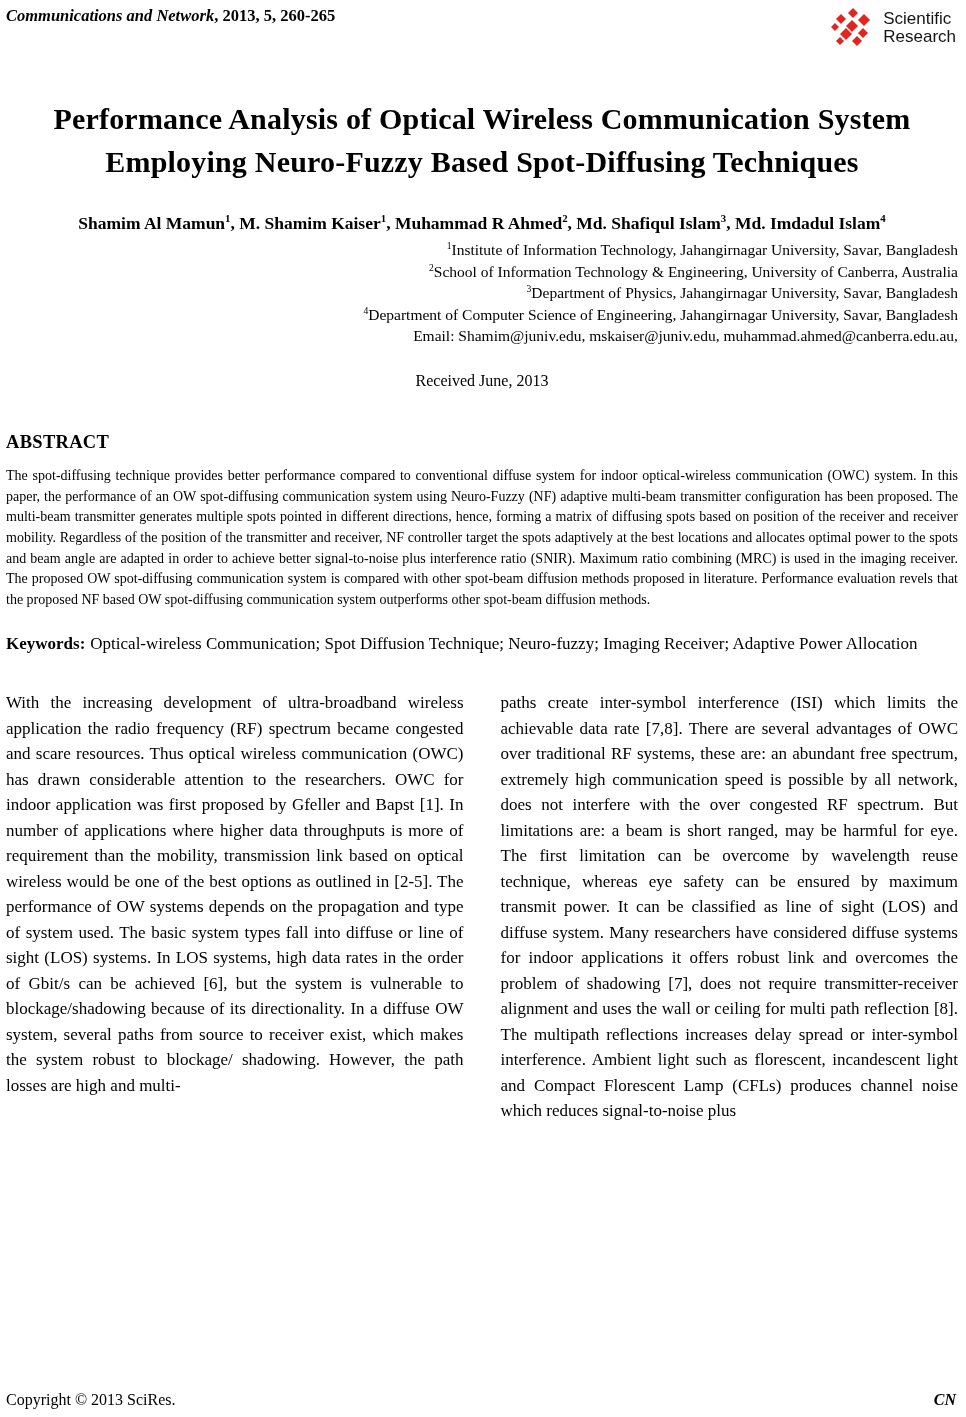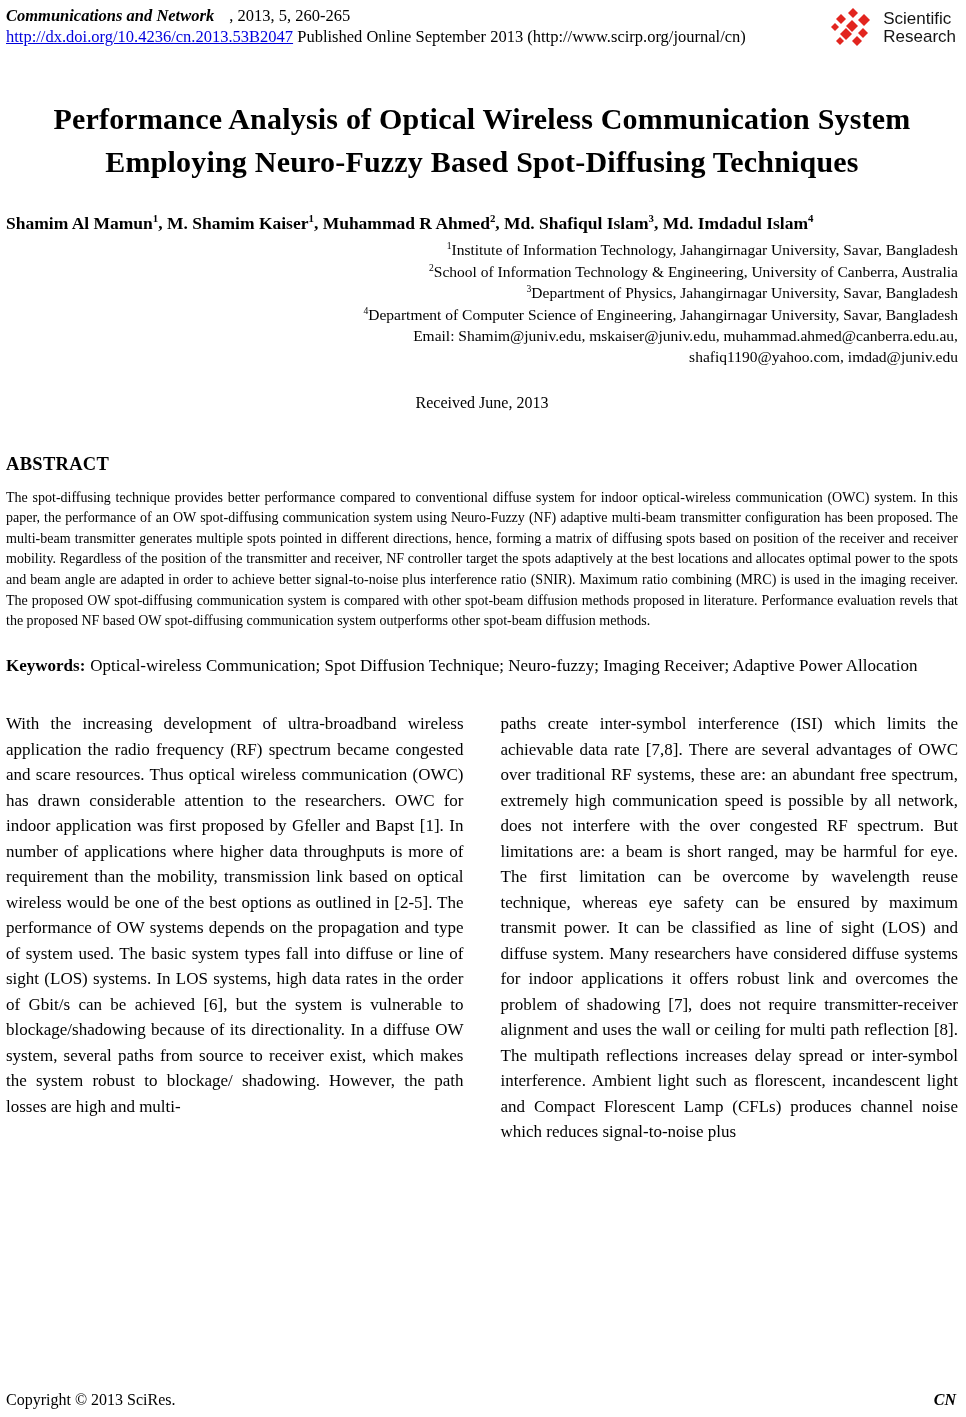--- a/index.html
+++ b/index.html
@@ -7,32 +7,32 @@
     width:966px;height:1417px;position:relative;box-sizing:border-box;
     padding:6px 8px 0 6px;
     font-family:"Liberation Serif","DejaVu Serif",serif;
     color:#000;
     overflow:hidden;
   }
   
   .header-row{display:flex;justify-content:space-between;align-items:flex-start;}
   .header-text{font-size:16.5px;line-height:1.25;}
   .journal-name{font-weight:bold;font-style:italic;}
-  .journal-meta{font-weight:normal;margin-left:15px;}
+  .journal-meta{font-weight:bold;}
   .doi-link{color:#0000dd;text-decoration:underline;cursor:pointer;}
   .published{color:#000;}
   .logo{display:flex;align-items:flex-start;gap:10px;margin-top:0;margin-right:2px;}
   .logo-text{font-family:"Liberation Sans","DejaVu Sans",sans-serif;
     font-size:17px;line-height:1.05;color:#141414;font-weight:500;margin-top:4px;}
   
   .paper-title{
     margin:50px auto 0 auto;max-width:952px;text-align:center;
     font-size:30px;font-weight:bold;line-height:1.42;letter-spacing:0.2px;
   }
-  .authors{margin-top:27px;text-align:left;font-size:17.5px;font-weight:bold;line-height:1.5;}
+  .authors{margin-top:27px;text-align:center;font-size:17.5px;font-weight:bold;line-height:1.5;}
   sup{font-size:62%;line-height:0;}
   .affiliations{margin-top:3px;text-align:right;font-size:15.5px;line-height:1.38;}
   .received{margin-top:26px;text-align:center;font-size:16px;}
   
   .abstract-heading{margin-top:42px;font-size:18.5px;font-weight:bold;letter-spacing:0.3px;}
   .abstract-text{margin-top:13px;font-size:14px;line-height:1.47;text-align:justify;}
   .keywords{margin-top:22px;font-size:17px;line-height:1.45;padding-left:97px;text-indent:-97px;}
   .keywords b{margin-right:5px;}
   
   .columns{margin-top:33px;display:flex;gap:37px;}
@@ -44,21 +44,20 @@
     display:flex;justify-content:space-between;font-size:16px;
   }
   .footer-right{font-weight:bold;font-style:italic;}
 </style>
 </head>
 <body>
 
 <div class="header-row">
   <div class="header-text">
     <div><span class="journal-name">Communications and Network</span><span class="journal-meta">, 2013, 5, 260-265</span></div>
-    <div><span class="doi-link">http://dx.doi.org/10.4236/cn.2013.53B2047</span><span class="published"> Published Online September 2013 (http://www.scirp.org/journal/cn)</span></div>
   </div>
   <div class="logo">
     <svg width="46" height="42" viewBox="0 0 46 42">
       <path d="M26 2 L31 7 L26 12 L21 7 Z" fill="#e2251f"></path>
       <path d="M37 8 L43 14 L37 20 L31 14 Z" fill="#e2251f"></path>
       <path d="M14 8 L19 13 L14 18 L9 13 Z" fill="#e2251f"></path>
       <path d="M25 14 L31 20 L25 26 L19 20 Z" fill="#e2251f"></path>
       <path d="M36 22 L41 27 L36 32 L31 27 Z" fill="#e2251f"></path>
       <path d="M8 17 L12 21 L8 25 L4 21 Z" fill="#e2251f"></path>
       <path d="M19 22 L25 28 L19 34 L13 28 Z" fill="#e2251f"></path>
@@ -77,21 +76,20 @@
 <div class="authors">
   <span><span>Shamim Al Mamun</span><sup>1</sup><span>, </span></span><span><span>M. Shamim Kaiser</span><sup>1</sup><span>, </span></span><span><span>Muhammad R Ahmed</span><sup>2</sup><span>, </span></span><span><span>Md.  Shafiqul Islam</span><sup>3</sup><span>, </span></span><span><span>Md.  Imdadul Islam</span><sup>4</sup><span></span></span>
 </div>
 
 <div class="affiliations">
   <div><sup>1</sup><span>Institute of Information Technology, Jahangirnagar University, Savar, Bangladesh</span></div>
   <div><sup>2</sup><span>School of Information Technology &amp; Engineering, University of Canberra, Australia</span></div>
   <div><sup>3</sup><span>Department of Physics, Jahangirnagar University, Savar, Bangladesh</span></div>
   <div><sup>4</sup><span>Department of Computer Science of Engineering, Jahangirnagar University, Savar, Bangladesh</span></div>
   <div>Email: Shamim@juniv.edu, mskaiser@juniv.edu, muhammad.ahmed@canberra.edu.au,</div>
-  <div>shafiq1190@yahoo.com, imdad@juniv.edu</div>
 </div>
 
 <div class="received">Received June, 2013</div>
 
 <div class="abstract-heading">ABSTRACT</div>
 <div class="abstract-text">The spot-diffusing technique provides better performance compared to conventional diffuse system for indoor optical-wireless communication (OWC) system. In this paper, the performance of an OW spot-diffusing communication system using Neuro-Fuzzy (NF) adaptive multi-beam transmitter configuration has been proposed. The multi-beam transmitter generates multiple spots pointed in different directions, hence, forming a matrix of diffusing spots based on position of the receiver and receiver mobility. Regardless of the position of the transmitter and receiver, NF controller target the spots adaptively at the best locations and allocates optimal power to the spots and beam angle are adapted in order to achieve better signal-to-noise plus interference ratio (SNIR). Maximum ratio combining (MRC) is used in the imaging receiver. The proposed OW spot-diffusing communication system is compared with other spot-beam diffusion methods proposed in literature. Performance evaluation revels that the proposed NF based OW spot-diffusing communication system outperforms other spot-beam diffusion methods.</div>
 
 <div class="keywords"><b>Keywords:</b><span>Optical-wireless Communication; Spot Diffusion Technique; Neuro-fuzzy; Imaging Receiver; Adaptive Power Allocation</span></div>
 
 <div class="columns">

